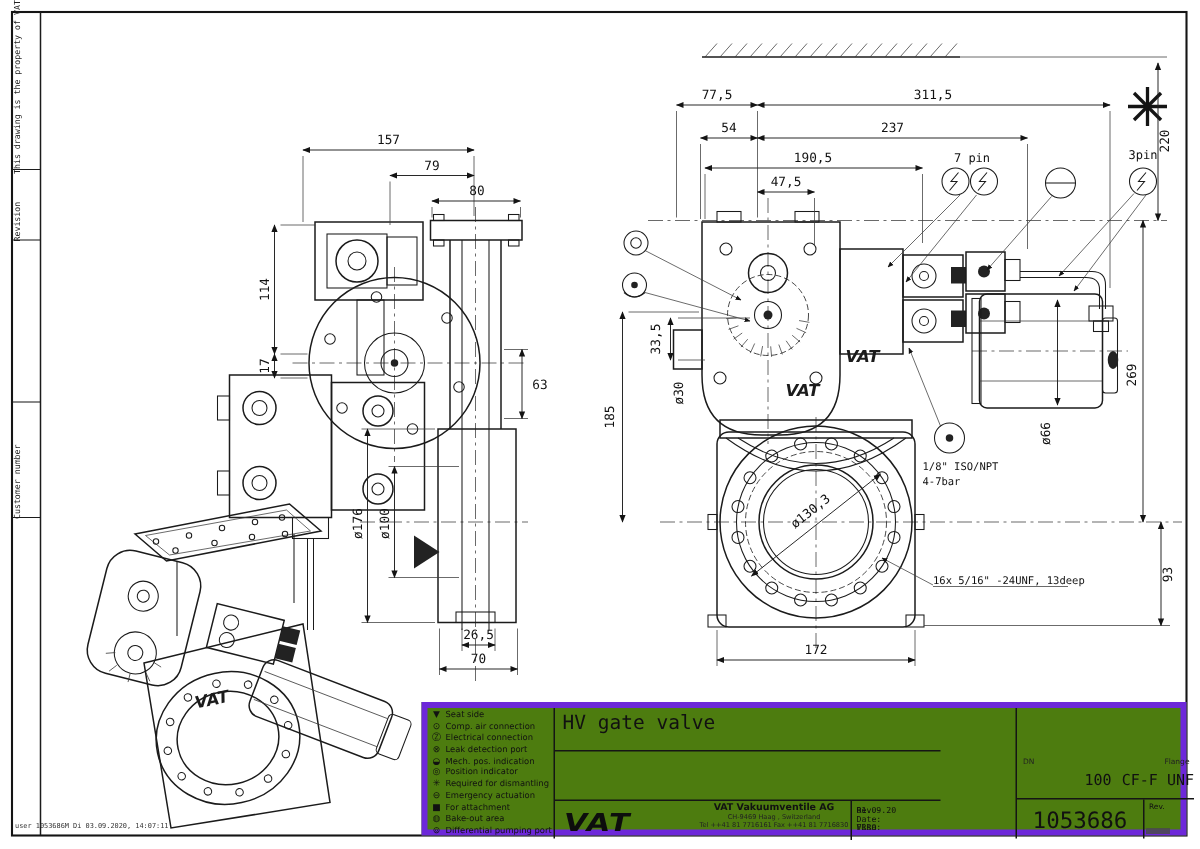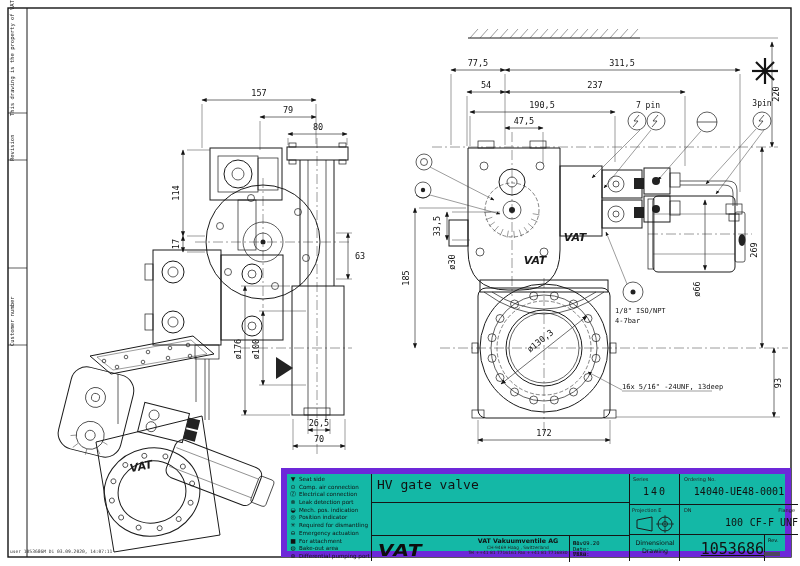--- a/index.html
+++ b/index.html
@@ -16,22 +16,22 @@
   svg text{stroke:none;fill:#111;}
   svg text.d{font:8.5px "DejaVu Sans Mono",monospace;text-anchor:middle;}
   svg text.s{font:8px "DejaVu Sans Mono",monospace;text-anchor:middle;}
   svg text.t{font:7px "DejaVu Sans Mono",monospace;text-anchor:start;}
   svg text.logo{font:italic 700 11px "DejaVu Sans",sans-serif;text-anchor:middle;fill:#1b1b1b;}
 
   .vtext{position:absolute;transform:rotate(-90deg);transform-origin:left bottom;
          white-space:nowrap;font:5.5px "DejaVu Sans Mono",monospace;color:#222;}
   .plotinfo{position:absolute;left:10px;top:549px;font:4.6px "DejaVu Sans Mono",monospace;color:#333;}
 
-  .tb{position:absolute;left:281px;top:468px;width:510px;height:89px;background:#14b8a6;
-      border:6px solid #6d28d9;box-sizing:border-box;}
+  .tb{position:absolute;left:281px;top:468px;width:510px;height:89px;background:#4d7c0f;
+      border:4px solid #6d28d9;box-sizing:border-box;}
   .tb *{box-sizing:border-box;position:absolute;}
   .legend{left:0;top:0;width:85px;height:87px;border-right:1px solid #151515;
           display:flex;flex-direction:column;justify-content:space-around;padding:1px 0 1px 2px;}
   .lg-row{position:static;display:flex;align-items:center;gap:2px;height:7px;}
   .lg-ic{position:static;width:8px;font-size:6px;line-height:6px;text-align:center;flex:none;}
   .lg-tx{position:static;font-size:5.6px;line-height:6px;white-space:nowrap;}
   .mid{left:85px;top:0;width:257px;height:87px;}
   .mid-title{left:0;top:0;width:257px;height:29px;border-bottom:1px solid #151515;
              font:13px "DejaVu Sans Mono",monospace;padding:3px 0 0 5px;}
   .mid-co{left:0;top:61px;width:257px;height:26px;border-top:1px solid #151515;}
@@ -53,21 +53,21 @@
   .rB2{left:0;top:31px;width:118px;height:30px;border-bottom:1px solid #151515;}
   .rB3{left:0;top:61px;width:118px;height:26px;}
   .lbl{font-size:5px;color:#222;}
   .val{font:10px "DejaVu Sans Mono",monospace;}
   .rA1 .lbl{left:3px;top:2px;} .rA1 .val{left:0;top:12px;width:50px;text-align:center;letter-spacing:2px;}
   .rA2 .lbl{left:2px;top:2px;white-space:nowrap;} .rA2 svg{position:absolute;left:5px;top:10px;}
   .rB1 .lbl{left:4px;top:2px;} .rB1 .val{left:0;top:12px;width:118px;text-align:center;}
   .rB2 .dn-l{left:4px;top:2px;} .rB2 .fl-l{right:3px;top:2px;left:auto;}
   .rB2 .dn-v{left:5px;top:12px;margin-left:40px;} .rB2 .fl-v{right:0;top:12px;left:auto;}
   .numbox{left:0;top:0;width:85px;height:26px;border-right:1px solid #151515;
-          font:15px "DejaVu Sans Mono",monospace;text-align:right;padding-top:5px;text-decoration:underline;}
+          font:15px "DejaVu Sans Mono",monospace;text-align:center;padding-top:5px;}
   .rev2{left:85px;top:0;width:33px;height:26px;font-size:5px;}
   .rev2 span{left:3px;top:2px;}
   .stamp{position:absolute;left:764px;top:552px;width:16px;height:4px;background:#4a4a4a;opacity:.85;}
 </style>
 </head>
 <body>
 
 <div class="page">
 
 <svg width="800" height="566" viewBox="0 0 800 566">
@@ -553,46 +553,22 @@
               <span>01.09.20</span>
             </span>
         <span class="r2">
               <span>Visa:</span> 
               <span>FRRO</span>
             </span>
       </div>
     </div>
   </div>
 
-  <div class="colA">
-    <div class="rA1">
-      <span class="lbl">Series</span>
-      <span class="val">140</span>
-    </div>
-    <div class="rA2">
-      <span class="lbl">Projection E</span>
-      <svg width="40" height="18" viewBox="0 0 40 18">
-        <polygon points="2,5 17,2 17,16 2,13" fill="none" stroke="#1b1b1b" stroke-width="1"></polygon>
-        <circle cx="30" cy="9" r="7" fill="none" stroke="#1b1b1b" stroke-width="1"></circle>
-        <circle cx="30" cy="9" r="2.5" fill="none" stroke="#1b1b1b" stroke-width=".8"></circle>
-        <line x1="30" y1="0" x2="30" y2="18" stroke="#1b1b1b" stroke-width=".7"></line>
-        <line x1="21" y1="9" x2="39" y2="9" stroke="#1b1b1b" stroke-width=".7"></line>
-      </svg>
-    </div>
-    <div class="rA3">
-      <span style="position:static;display:block;">Dimensional</span>
-      <span style="position:static;display:block;">Drawing</span>
-    </div>
-  </div>
 
   <div class="colB">
-    <div class="rB1">
-      <span class="lbl">Ordering No.</span>
-      <span class="val">14040-UE48-0001</span>
-    </div>
     <div class="rB2">
       <span class="lbl dn-l">DN</span>
       <span class="lbl fl-l">Flange</span>
       <span class="val dn-v">100</span>
       <span class="val fl-v">CF-F UNF</span>
     </div>
     <div class="rB3">
       <div class="numbox">1053686</div>
       <div class="rev2">
         <span>Rev.</span>

